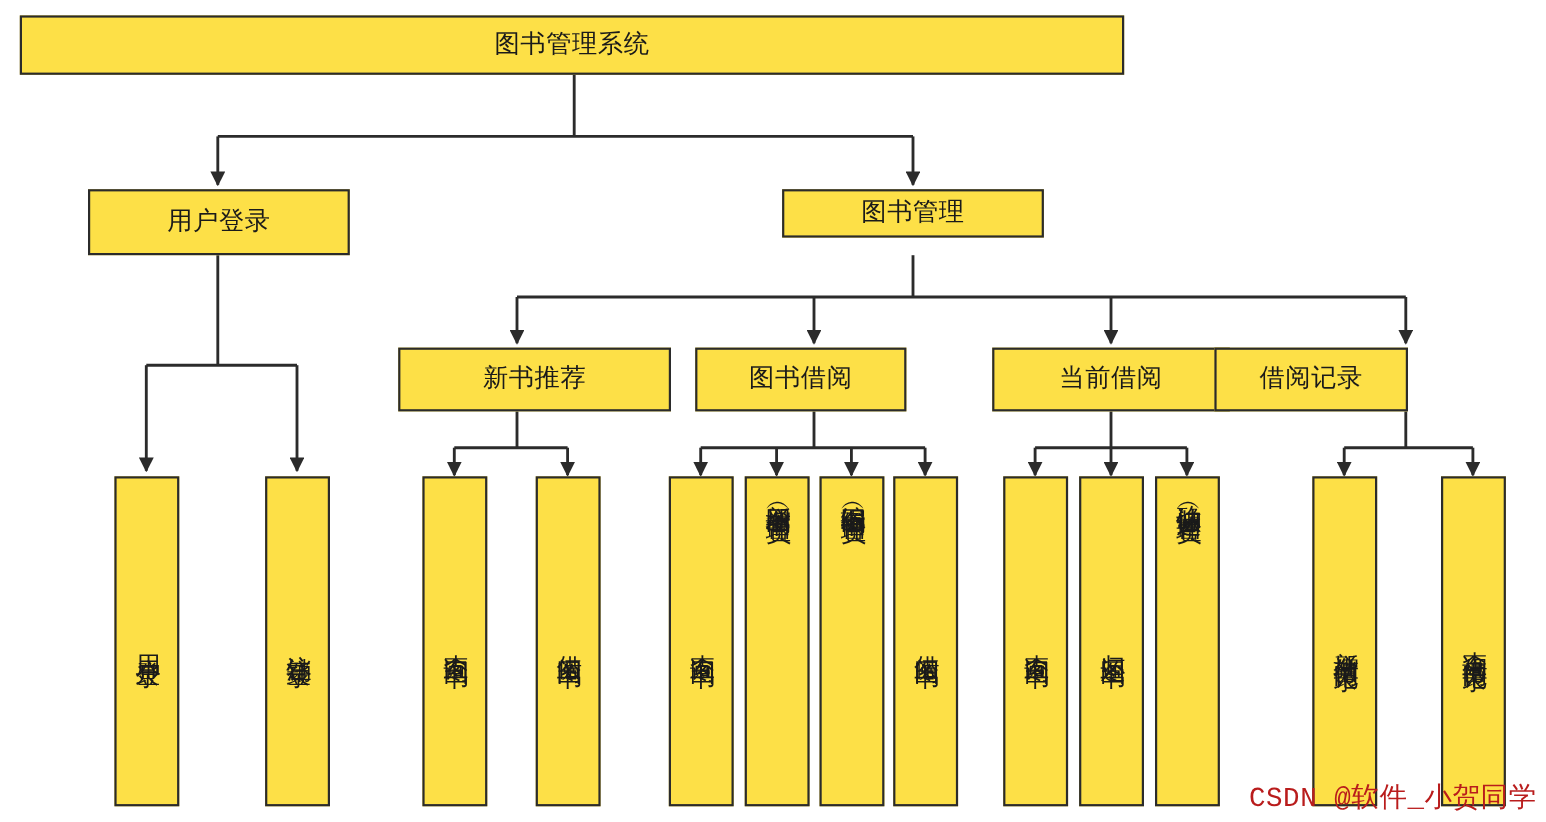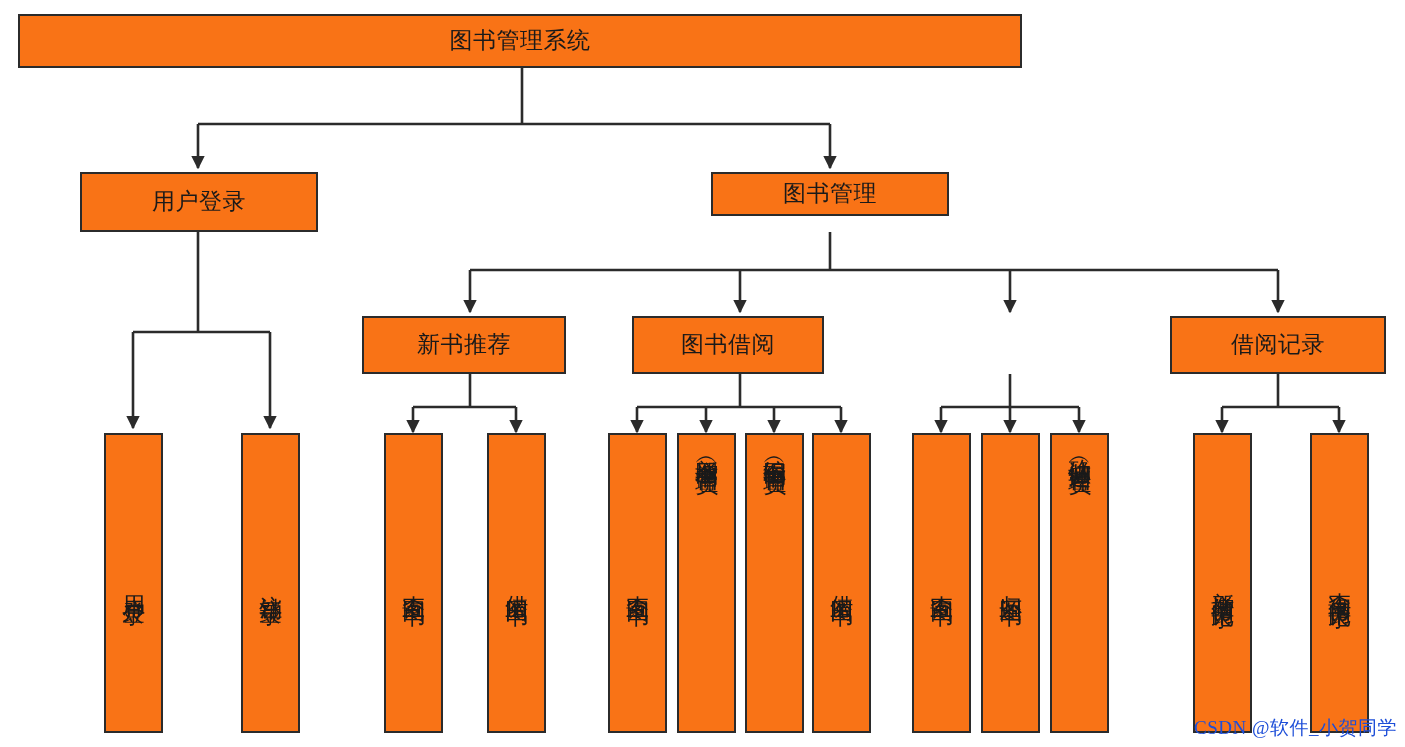--- a/index.html
+++ b/index.html
@@ -23,21 +23,21 @@
     position: absolute;
     left: 0;
     top: 0;
     width: 1405px;
     height: 747px;
     pointer-events: none;
   }
   .node {
     position: absolute;
     box-sizing: border-box;
-    background: #f97316;
+    background: #fde047;
     border: 2.5px solid #2b2b2b;
     display: flex;
     align-items: center;
     justify-content: center;
     color: #1a1a1a;
   }
   .node .label {
     display: block;
     text-align: center;
     line-height: 1.12;
@@ -69,25 +69,25 @@
     letter-spacing: 2px;
   }
   .node.v.mid {
     align-items: center;
     padding-top: 0;
   }
   .watermark {
     position: absolute;
     right: 8px;
     bottom: 6px;
-    font-size: 19px;
-    color: #1d4ed8;
+    font-size: 25px;
+    color: #b91c1c;
     letter-spacing: 0.5px;
     white-space: nowrap;
-    font-family: Liberation Serif, serif;
+    font-family: Liberation Mono, monospace;
   }
 </style>
 </head>
 <body>
 
 <div id="canvas">
 
   <svg id="wires" viewBox="0 0 1405 747" width="1405" height="747" xmlns="http://www.w3.org/2000/svg">
     <defs>
       <marker id="arrow" viewBox="0 0 10 10" refX="9" refY="5" markerWidth="5.2" markerHeight="5.2" orient="auto-start-reverse">
@@ -146,30 +146,33 @@
   </div>
 
   <div class="node h" style="left:80px; top:172px; width:238px; height:60px;">
     <span class="label">用户登录</span>
   </div>
 
   <div class="node h" style="left:711px; top:172px; width:238px; height:44px;">
     <span class="label">图书管理</span>
   </div>
 
-  <div class="node h" style="left:362px; top:316px; width:204px; height:58px;">
+  <div class="node h" style="left:362px; top:316px; width:248px; height:58px;">
     <span class="label">新书推荐</span>
   </div>
 
   <div class="node h" style="left:632px; top:316px; width:192px; height:58px;">
     <span class="label">图书借阅</span>
   </div>
 
-
-  <div class="node h" style="left:1170px; top:316px; width:216px; height:58px;">
+  <div class="node h" style="left:902px; top:316px; width:216px; height:58px;">
+    <span class="label">当前借阅</span>
+  </div>
+
+  <div class="node h" style="left:1104px; top:316px; width:176px; height:58px;">
     <span class="label">借阅记录</span>
   </div>
 
   <div class="node v mid" style="left:104px; top:433px; width:59px; height:300px;">
     <span class="label">用户登录</span>
   </div>
 
   <div class="node v mid" style="left:241px; top:433px; width:59px; height:300px;">
     <span class="label">注销登录</span>
   </div>

